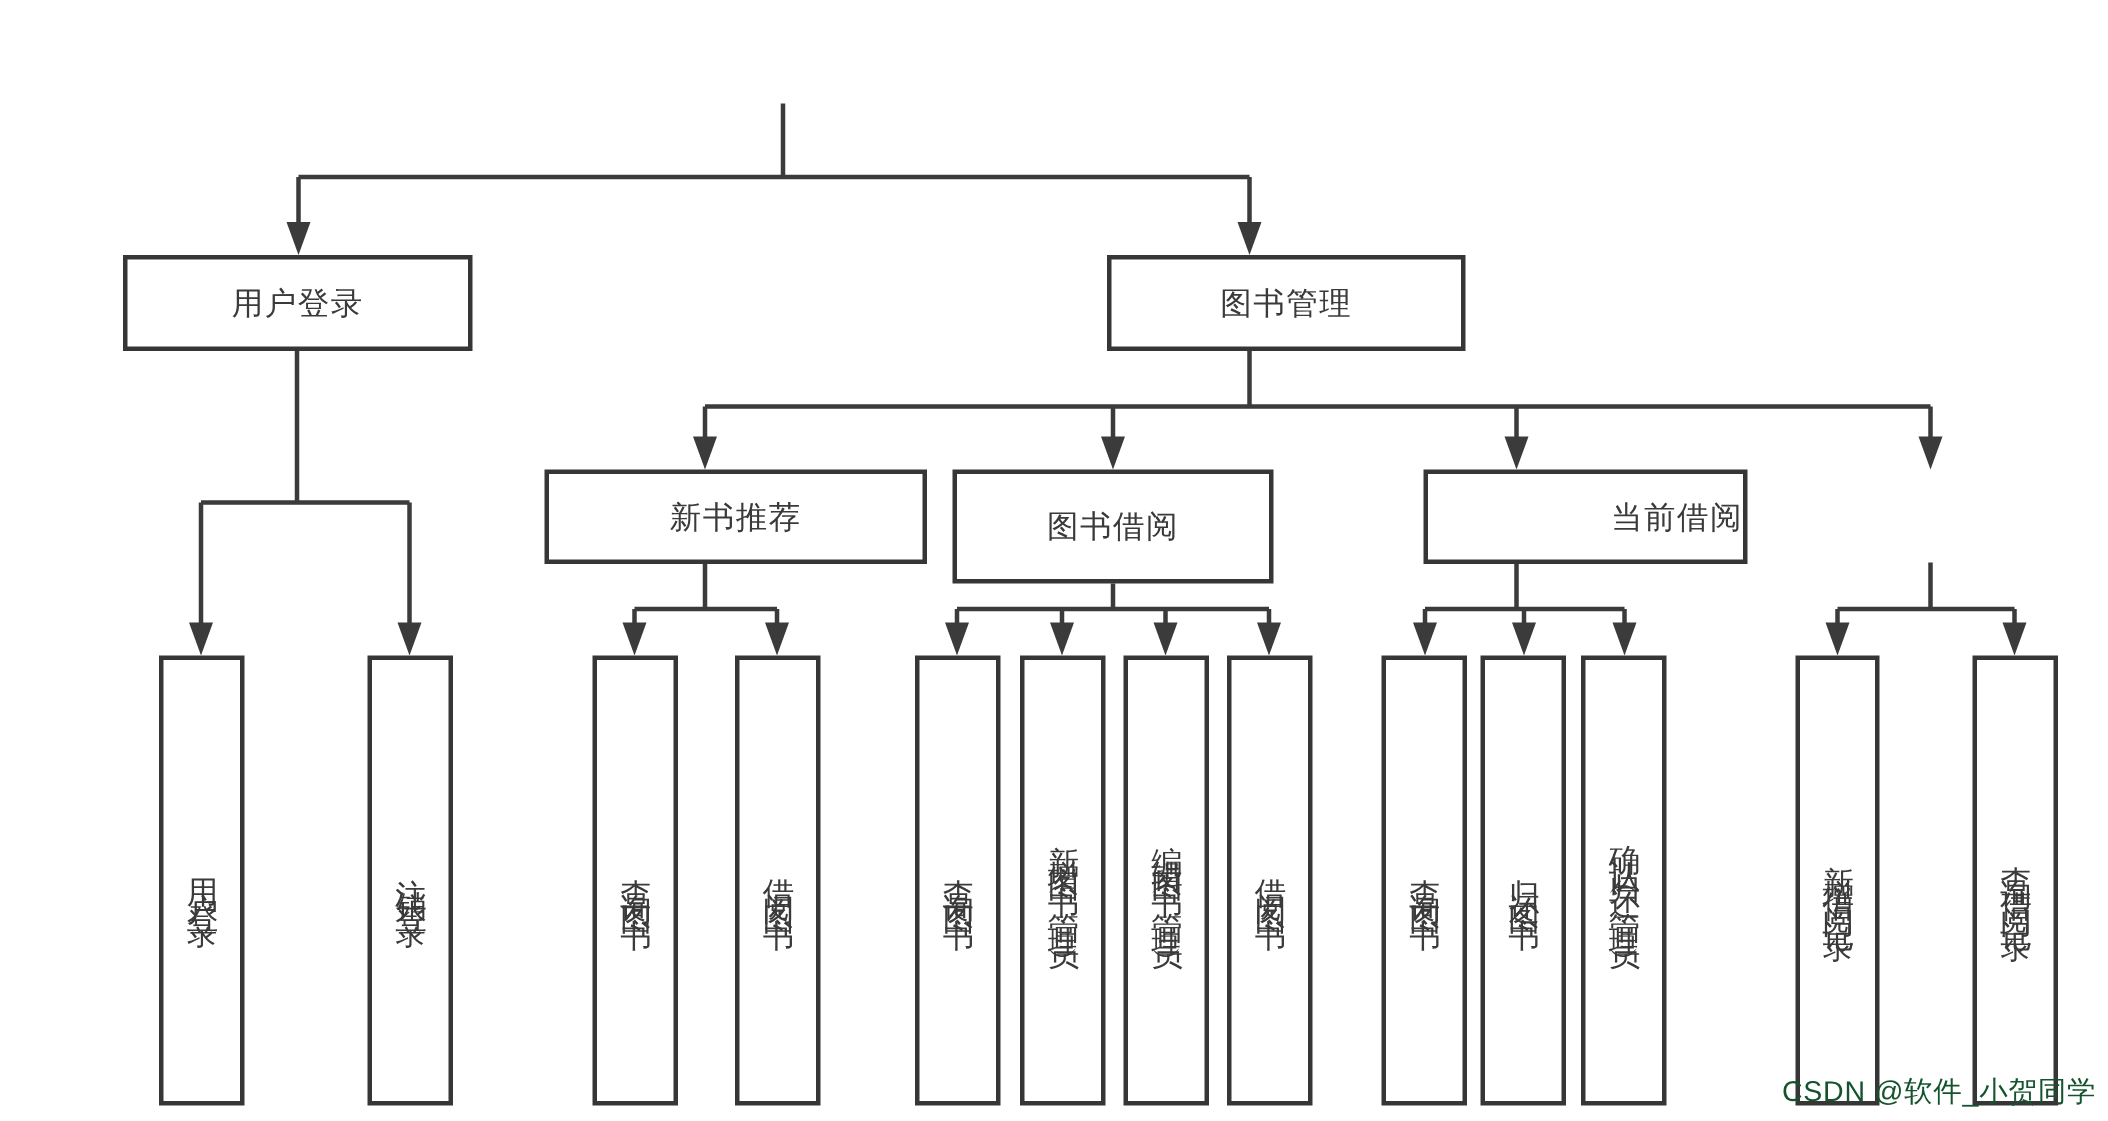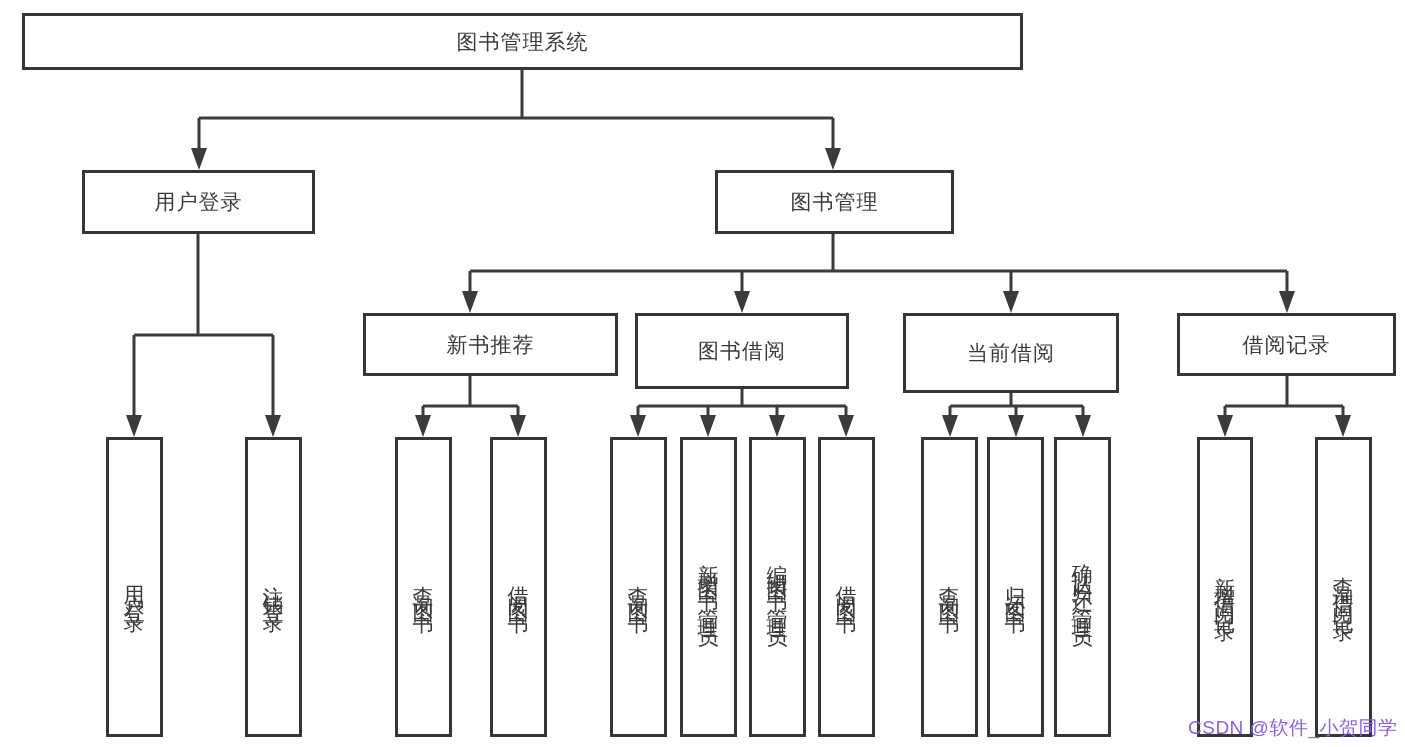--- a/index.html
+++ b/index.html
@@ -32,21 +32,21 @@
     letter-spacing:9px;
     font-size:21px;
     line-height:1;
     white-space:nowrap;
   }
   .watermark{
     position:absolute;
     left:1188px;top:715px;
     z-index:3;
     font-size:19px;
-    color:#8b5cf6;
+    color:#14532d;
     letter-spacing:0.5px;
     white-space:nowrap;
   }
 </style>
 </head>
 <body>
 
 <div id="stage">
 
   <svg id="wires" width="1405" height="747" viewBox="0 0 1405 747">
@@ -82,42 +82,36 @@
       <polygon points="769,415 785,415 777,437"></polygon>
       <polygon points="838,415 854,415 846,437"></polygon>
       <polygon points="942,415 958,415 950,437"></polygon>
       <polygon points="1008,415 1024,415 1016,437"></polygon>
       <polygon points="1075,415 1091,415 1083,437"></polygon>
       <polygon points="1217,415 1233,415 1225,437"></polygon>
       <polygon points="1335,415 1351,415 1343,437"></polygon>
     </g>
   </svg>
 
-  <div class="node" style="left:22px;top:13px;width:1001px;height:57px;">
-    <span>图书管理系统</span>
-  </div>
 
   <div class="node" style="left:82px;top:170px;width:233px;height:64px;">
     <span>用户登录</span>
   </div>
-  <div class="node" style="left:715px;top:170px;width:239px;height:64px;">
+  <div class="node" style="left:738px;top:170px;width:239px;height:64px;">
     <span>图书管理</span>
   </div>
 
   <div class="node" style="left:363px;top:313px;width:255px;height:63px;">
     <span>新书推荐</span>
   </div>
   <div class="node" style="left:635px;top:313px;width:214px;height:76px;">
     <span>图书借阅</span>
   </div>
-  <div class="node" style="left:903px;top:313px;width:216px;height:80px;">
+  <div class="node" style="left:949px;top:313px;width:216px;height:63px;justify-content:flex-end;">
     <span>当前借阅</span>
-  </div>
-  <div class="node" style="left:1177px;top:313px;width:219px;height:63px;">
-    <span>借阅记录</span>
   </div>
 
   <div class="node leaf" style="left:106px;">
     <span class="vtext">用户登录</span>
   </div>
   <div class="node leaf" style="left:245px;">
     <span class="vtext">注销登录</span>
   </div>
 
   <div class="node leaf" style="left:395px;">

